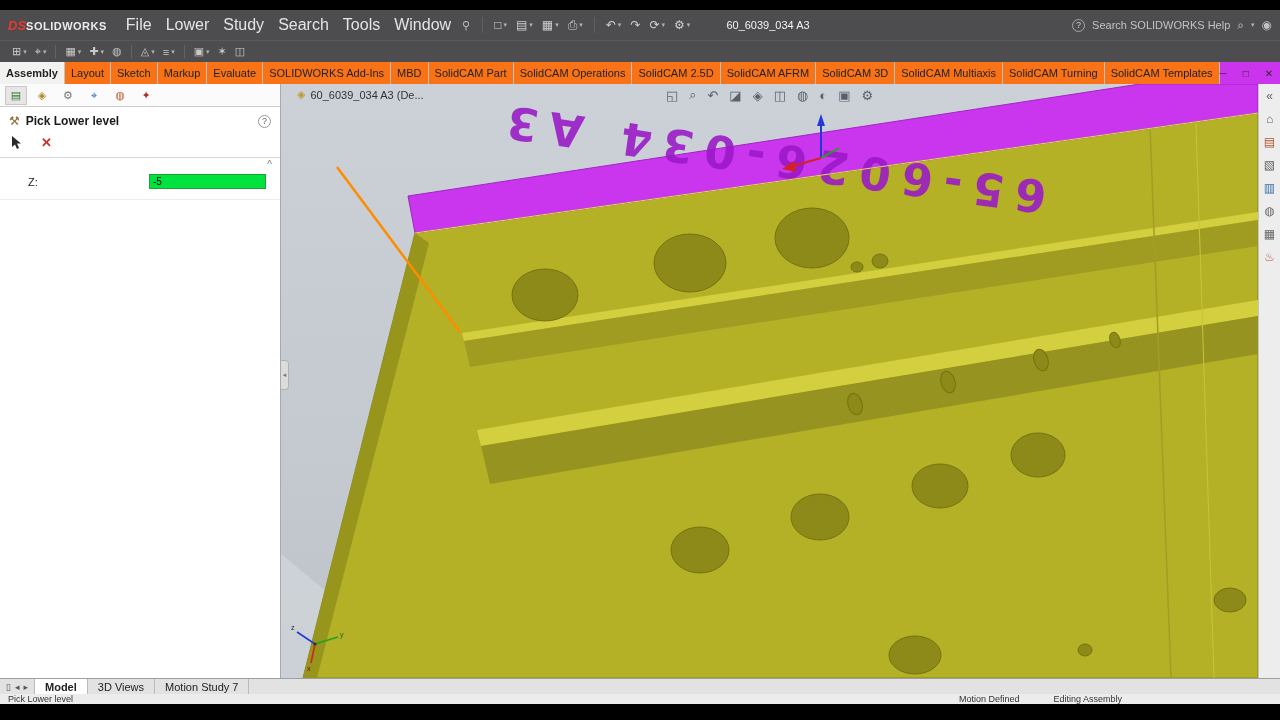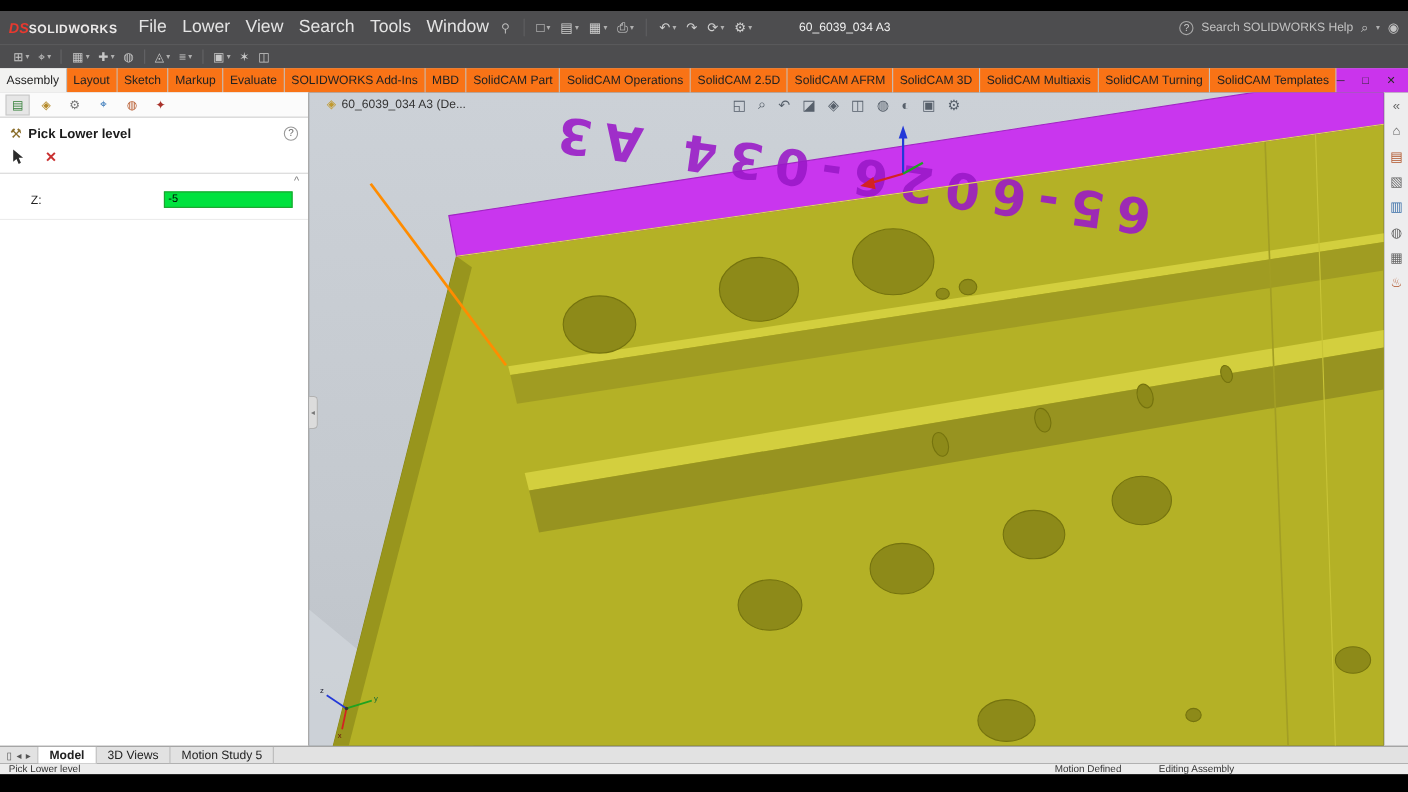--- a/index.html
+++ b/index.html
@@ -32,21 +32,21 @@
   
   .toolbar2{height:22px;background:#4d4d4f;border-top:1px solid #59595b;
     display:flex;align-items:center;padding:0 8px}
   .t2{font-size:11px;color:#c8c8c8;padding:1px 4px;display:flex;align-items:center;gap:2px}
   .t2sep{width:1px;height:13px;background:#646466;margin:0 5px}
 
   
   .tabbar{height:22px;background:#d6d6d6;display:flex;align-items:stretch;font-size:11px}
   .tab{padding:0 6px;display:flex;align-items:center;color:#222;flex-shrink:0;
     border-right:1px solid #c2c2c2;background:#f97316;white-space:nowrap}
-  .tab.active{background:#f2f2f1;font-weight:normal}
+  .tab.active{background:#f2f2f1;font-weight:bold}
   .tab-fill{flex:1;background:#ca34ec;display:flex;align-items:center;
     justify-content:flex-end;gap:16px;padding-right:12px}
   .winctl{font-size:10px;color:#2c2c2c}
 
   
   .main{display:flex;height:594px}
 
   
   .left-panel{width:281px;background:#fff;border-right:1px solid #a9a9a9;
     display:flex;flex-direction:column;font-size:11px}
@@ -109,21 +109,21 @@
 
 <div class="bar-black-top"></div>
 
 <div class="titlebar">
   <div class="logo">
     <span class="logo-mark">DS</span>
     <span class="logo-text">SOLIDWORKS</span>
   </div>
   <span class="menu">File</span>
   <span class="menu">Lower</span>
-  <span class="menu">View</span>
+  <span class="menu">Study</span>
   <span class="menu">Search</span>
   <span class="menu">Tools</span>
   <span class="menu">Window</span>
   <span class="pin">⚲</span>
 
   <div class="tb-group">
     <span class="tb-btn">
         <span>□</span>
         <span class="caret">▾</span>
       </span>
@@ -381,21 +381,21 @@
 </div>
 
 <div class="bottom-tabs">
   <div class="bt-nav">
     <span>▯</span>
     <span>◂</span>
     <span>▸</span>
   </div>
   <span class="btab active">Model</span>
   <span class="btab">3D Views</span>
-  <span class="btab">Motion Study 5</span>
+  <span class="btab">Motion Study 7</span>
 </div>
 
 <div class="statusbar">
   <span>Pick Lower level</span>
   <span class="sb-state">Motion Defined</span>
   <span class="sb-mode">Editing Assembly</span>
 </div>
 
 <div class="bar-black-bottom"></div>
 

